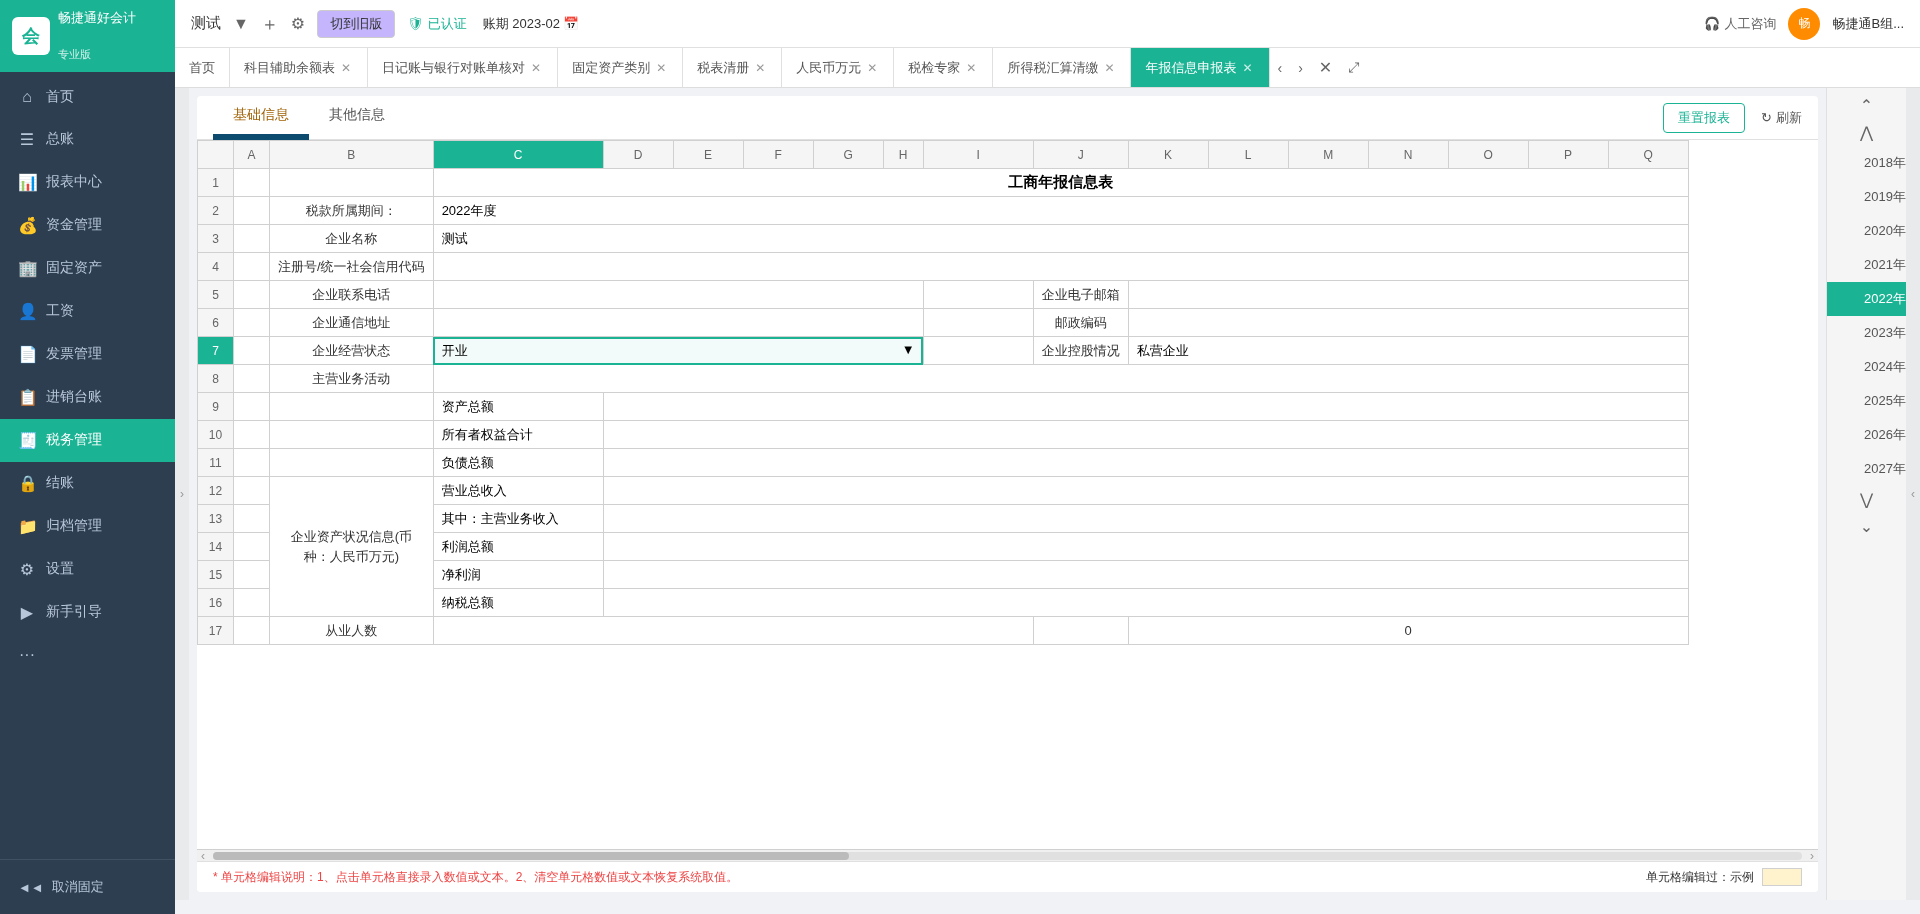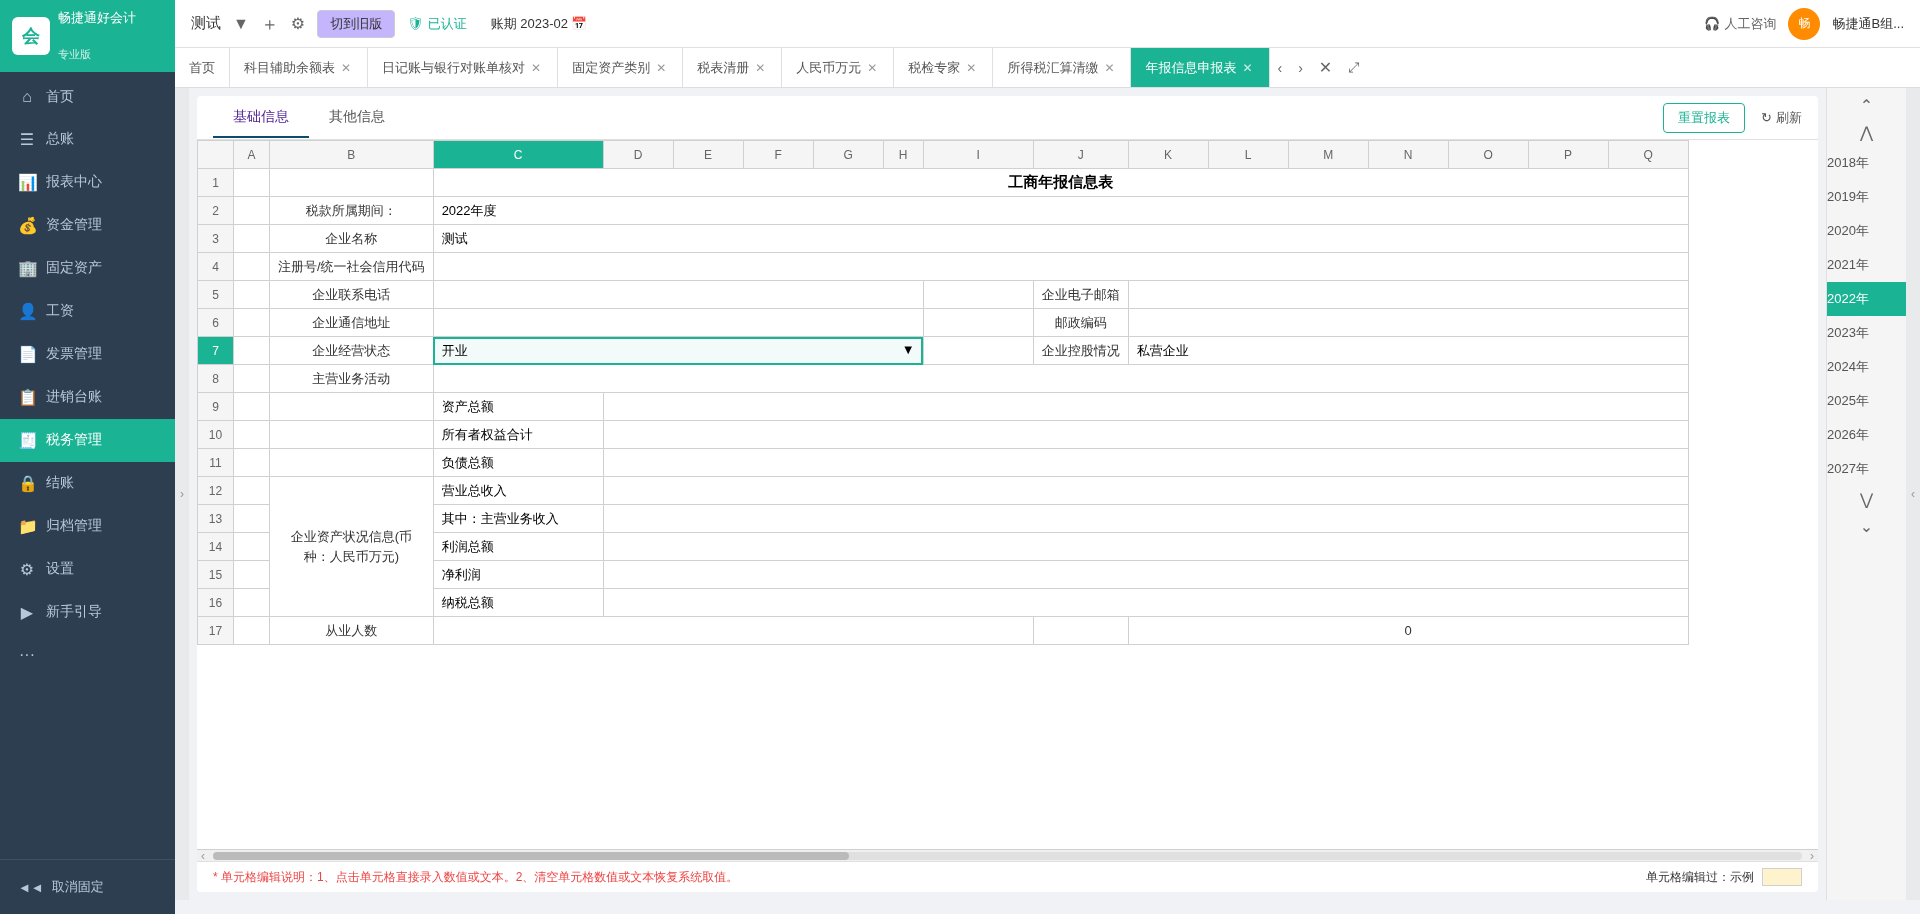--- a/index.html
+++ b/index.html
@@ -83,21 +83,21 @@
       padding: 4px 12px;
       font-size: 13px;
       color: #333;
       cursor: pointer;
       background: #c4b5fd;
     }
     .topbar-certified {
       display: flex; align-items: center; gap: 4px;
       color: #1ab394; font-size: 13px;
     }
-    .topbar-period { color: #333; font-size: 13px; margin-left: 12px; }
+    .topbar-period { color: #333; font-size: 13px; margin-left: 4px; }
     .topbar-spacer { flex: 1; }
     .topbar-service {
       display: flex; align-items: center; gap: 4px;
       color: #666; font-size: 13px; cursor: pointer;
     }
     .topbar-avatar {
       width: 32px; height: 32px; border-radius: 50%;
       background: #ff8c00;
       display: flex; align-items: center; justify-content: center;
       color: white; font-size: 12px;
@@ -160,21 +160,21 @@
       justify-content: space-between;
     }
     .sub-tabs { display: flex; gap: 0; }
     .sub-tab {
       padding: 10px 20px;
       font-size: 14px;
       color: #555;
       cursor: pointer;
       border-bottom: 2px solid transparent;
     }
-    .sub-tab.active { color: #4c1d95; border-bottom: 2px solid #0c4a6e; }
+    .sub-tab.active { color: #a16207; border-bottom: 6px solid #0c4a6e; }
     .sub-tab-actions { display: flex; gap: 16px; align-items: center; }
     .btn-reset {
       border: 1px solid #1ab394;
       color: #1ab394;
       background: white;
       border-radius: 4px;
       padding: 5px 14px;
       font-size: 13px;
       cursor: pointer;
     }
@@ -322,21 +322,21 @@
     .year-panel-btn {
       width: 100%;
       text-align: center;
       padding: 4px 0;
       cursor: pointer;
       color: #666;
       font-size: 16px;
     }
     .year-item {
       width: 100%;
-      text-align: left;
+      text-align: right;
       padding: 8px 0;
       font-size: 13px;
       color: #555;
       cursor: pointer;
     }
     .year-item.active { background: #1ab394; color: white; }
 
     
     .collapse-bar {
       width: 14px;

